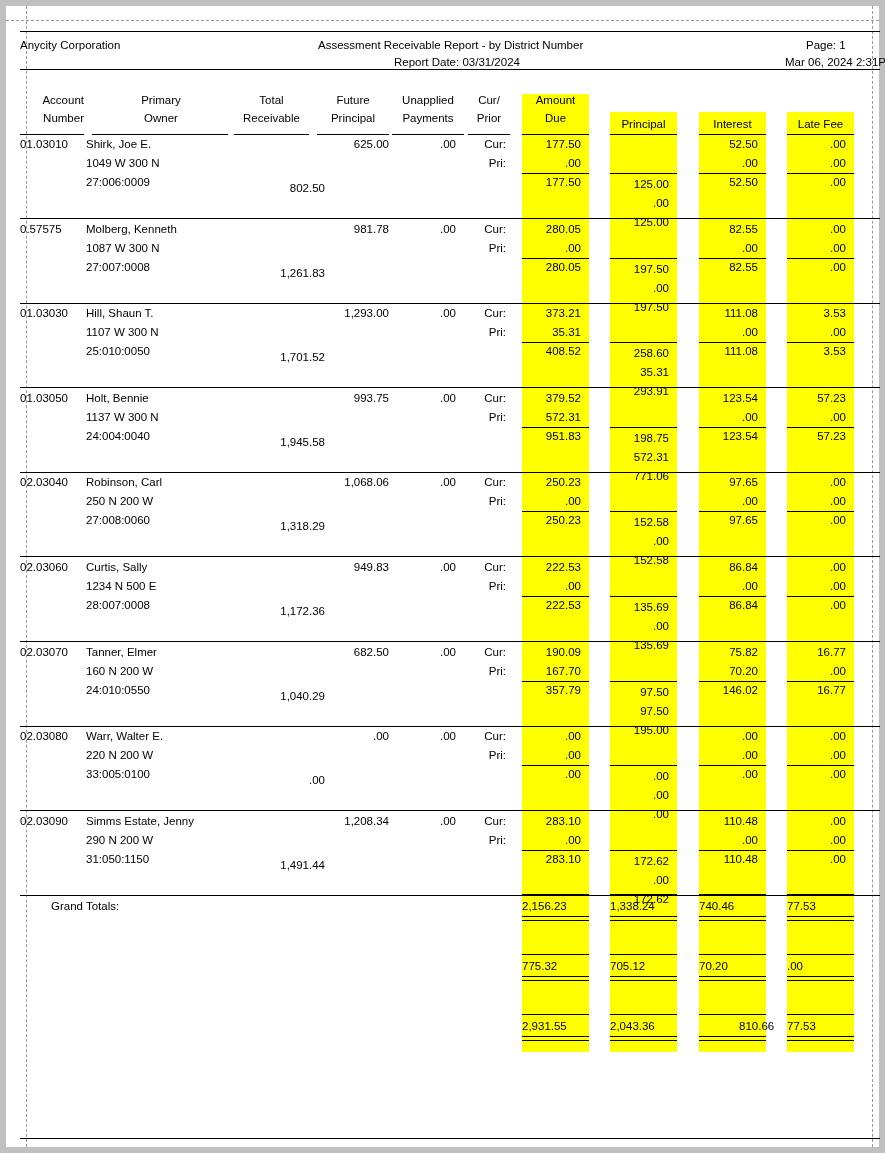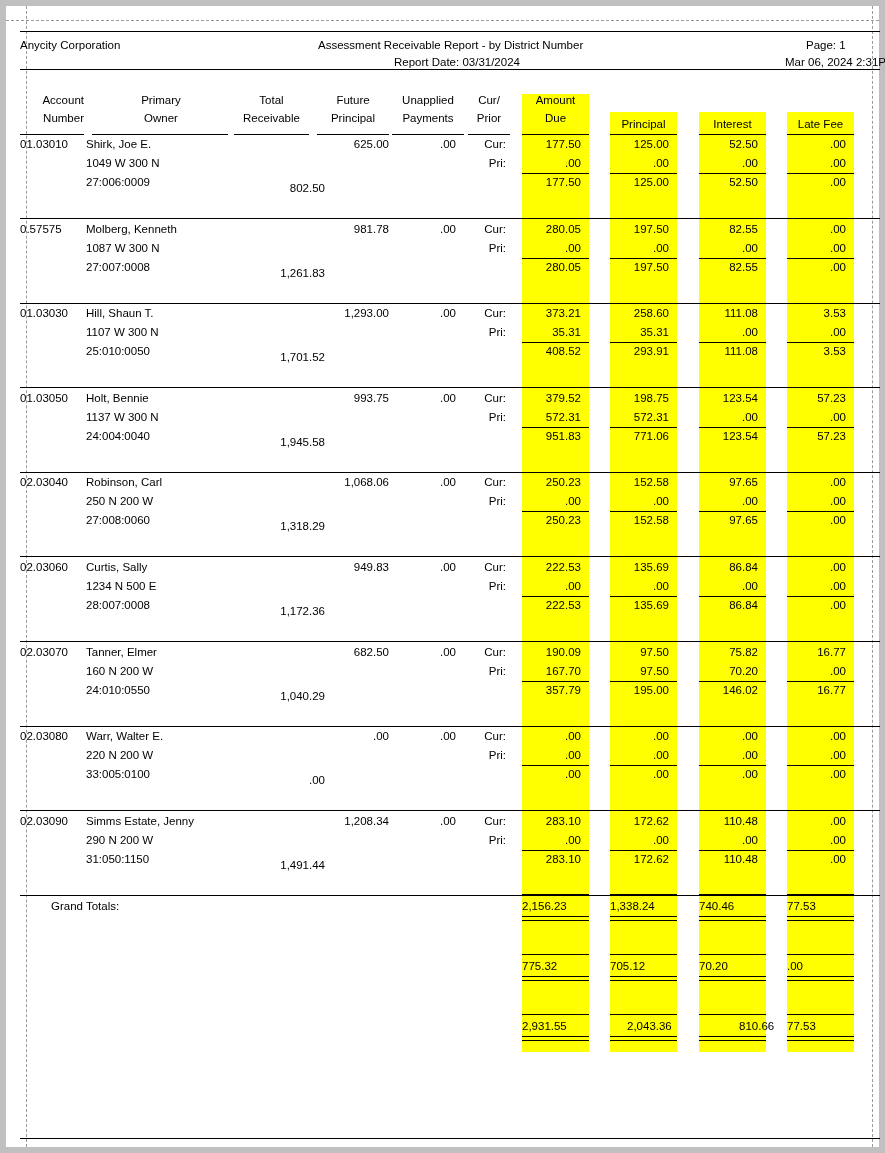--- a/index.html
+++ b/index.html
@@ -62,21 +62,21 @@
   .acct{left:14px;}
   .owner{left:80px;}
   .addr{left:80px;}
   .parcel{left:80px;}
   .totrec{left:244px;width:75px;margin-top:44px;}
   .futprin{left:313px;width:70px;}
   .unappl{left:388px;width:62px;}
   .curpri{left:460px;width:40px;text-align:right;}
 
   .m0{left:516px;width:64px;}
-  .m1{left:604px;width:64px;}
+  .m1{left:604px;width:64px;margin-top:40px;}
   .m2{left:693px;width:64px;}
   .m3{left:781px;width:64px;}
   .money{padding-right:5px;box-sizing:border-box;}
 
   .subrule{position:absolute;border-top:1.3px solid #000;height:0;}
 
   
   .totals{position:absolute;left:0;top:889px;width:885px;}
   .tot-label{position:absolute;left:45px;top:5px;font-size:11.5px;}
   .tl{position:absolute;font-size:11.5px;text-align:left;}
@@ -442,21 +442,21 @@
         <div class="sgl" style="left: 693px; width: 67px; top: 59px;"></div>
         <div class="tl money" style="left: 693px; width: 67px; top: 65px; padding-right: 5px; box-sizing: border-box;">70.20</div>
         <div class="dbl" style="left: 693px; width: 67px; top: 81px;"></div>
         <div class="sgl" style="left: 781px; width: 67px; top: 59px;"></div>
         <div class="tl money" style="left: 781px; width: 67px; top: 65px; padding-right: 5px; box-sizing: border-box;">.00</div>
         <div class="dbl" style="left: 781px; width: 67px; top: 81px;"></div>
         <div class="sgl" style="left: 516px; width: 67px; top: 119px;"></div>
         <div class="tl money" style="left: 516px; width: 67px; top: 125px; padding-right: 5px; box-sizing: border-box;">2,931.55</div>
         <div class="dbl" style="left: 516px; width: 67px; top: 141px;"></div>
         <div class="sgl" style="left: 604px; width: 67px; top: 119px;"></div>
-        <div class="tl money" style="left: 604px; width: 75px; top: 125px; box-sizing: border-box; margin-left: 17px;">2,043.36</div>
+        <div class="tl money" style="left: 604px; width: 75px; top: 125px; box-sizing: border-box;">2,043.36</div>
         <div class="dbl" style="left: 604px; width: 67px; top: 141px;"></div>
         <div class="sgl" style="left: 693px; width: 67px; top: 119px;"></div>
         <div class="tl money" style="left: 693px; width: 67px; top: 125px; padding-right: 5px; box-sizing: border-box; padding-left: 40px;">810.66</div>
         <div class="dbl" style="left: 693px; width: 67px; top: 141px;"></div>
         <div class="sgl" style="left: 781px; width: 67px; top: 119px;"></div>
         <div class="tl money" style="left: 781px; width: 67px; top: 125px; padding-right: 5px; box-sizing: border-box;">77.53</div>
         <div class="dbl" style="left: 781px; width: 67px; top: 141px;"></div>
       </div>
 
   </div>

